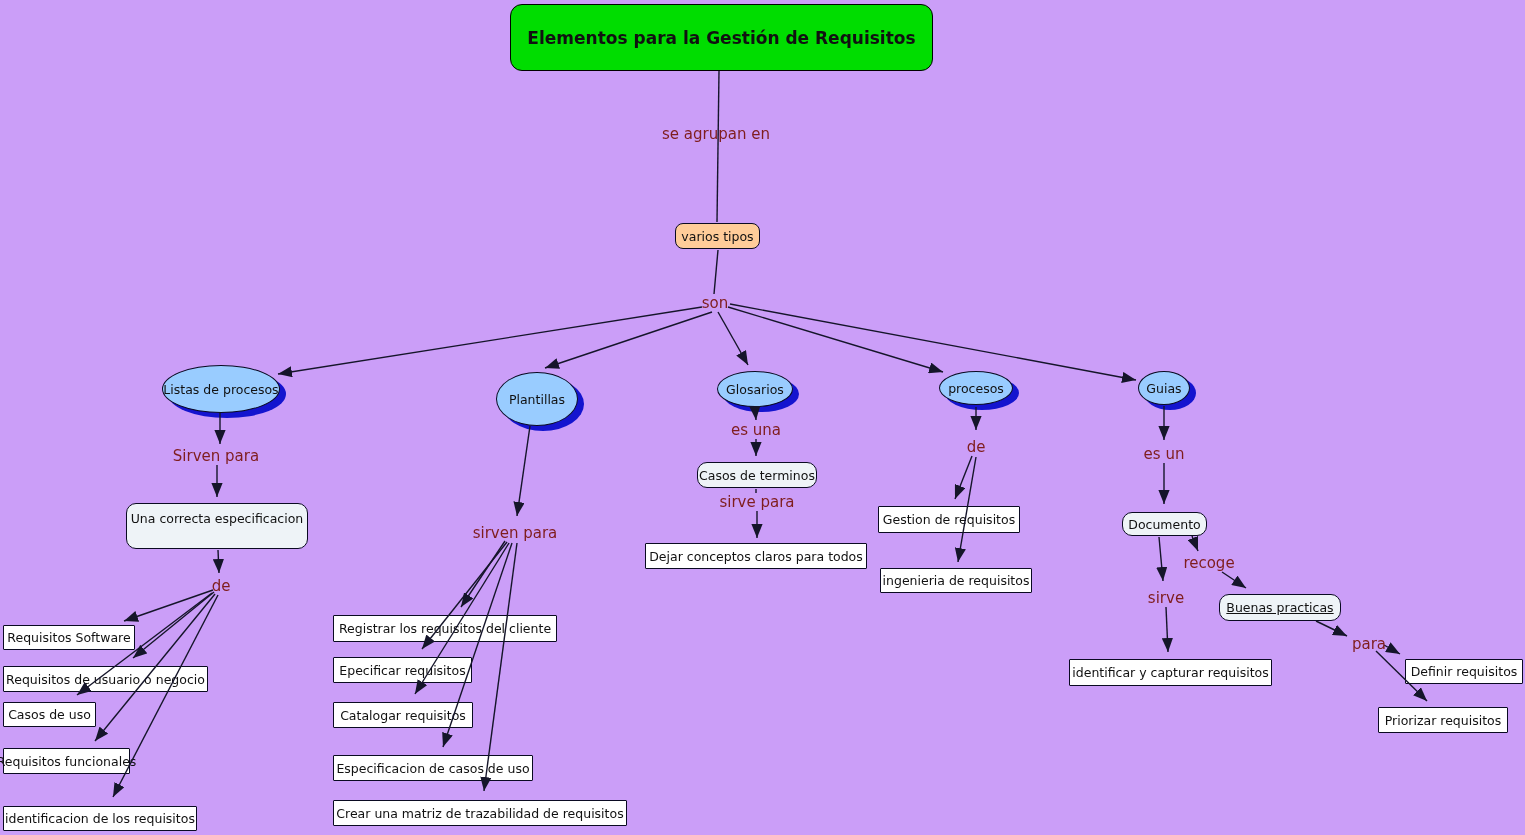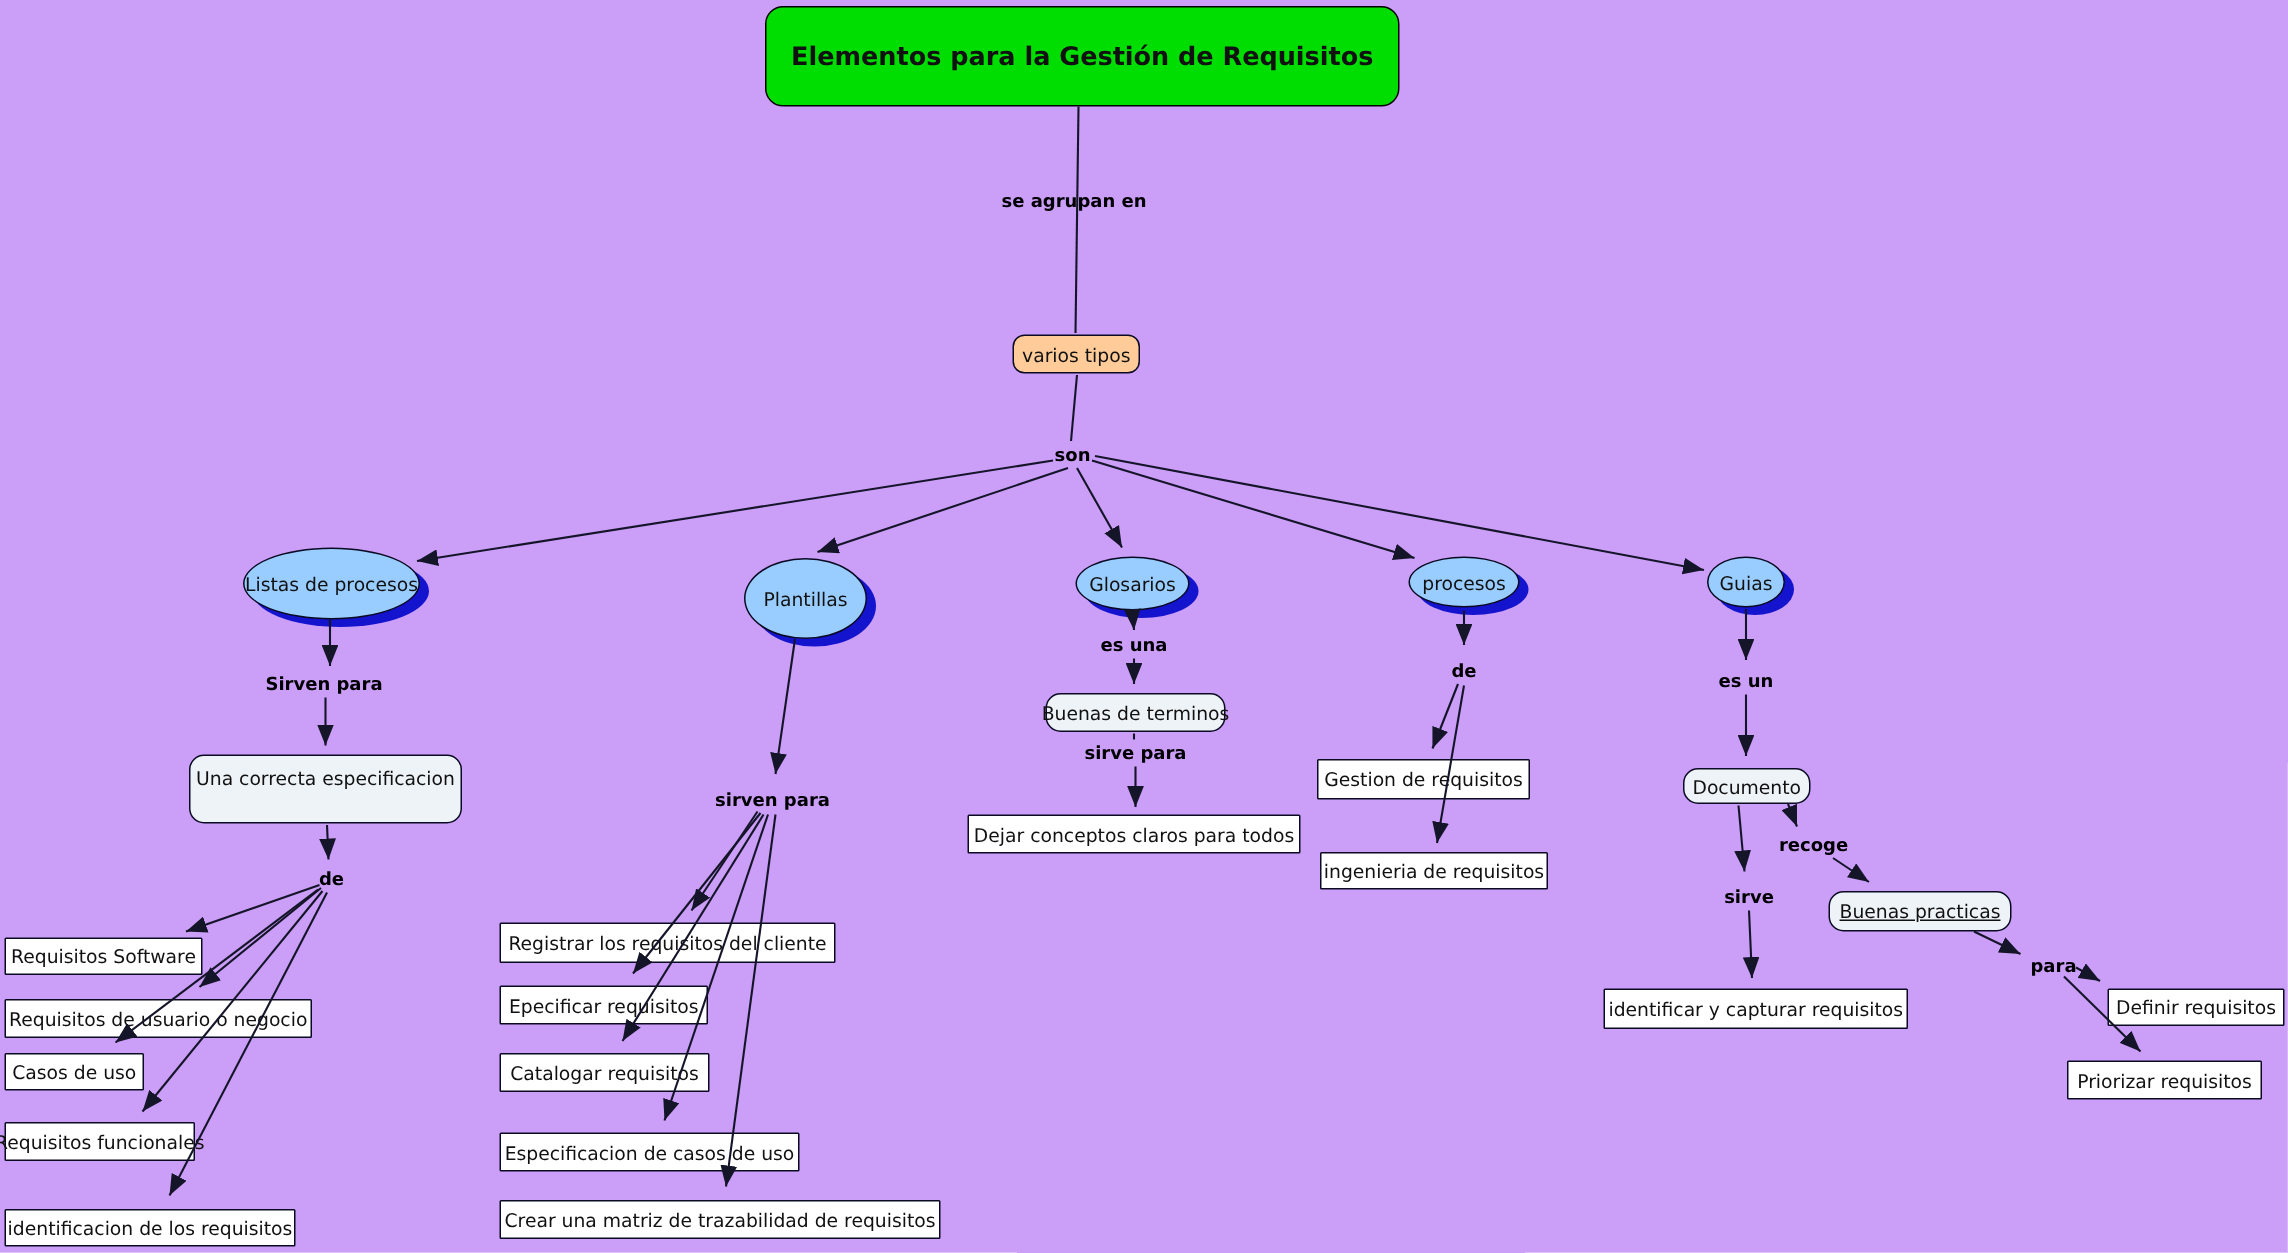--- a/index.html
+++ b/index.html
@@ -46,25 +46,24 @@
     background:#00dd00;
     border:1.6px solid #000;
     border-radius:12px;
     font-weight:bold;
     font-size:17px;
   }
   .top-align{align-items:flex-start;padding-top:7px;}
   .linklabel{
     position:absolute;
     transform:translate(-50%,-50%);
-    font-size:12px;
-    color:#000000;
+    font-size:15px;
+    color:#7f1d1d;
     white-space:nowrap;
     z-index:3;
-    font-weight:bold;
   }
   svg.wires{
     position:absolute;left:0;top:0;
     z-index:2;
     pointer-events:none;
   }
 </style>
 </head>
 <body>
 
@@ -86,21 +85,21 @@
   <div class="node box-yellow" style="left:3px;top:702px;width:93px;height:25px;">Casos de uso</div>
   <div class="node box-yellow" style="left:3px;top:748px;width:127px;height:26px;">Requisitos funcionales</div>
   <div class="node box-yellow" style="left:3px;top:806px;width:194px;height:25px;">identificacion de los requisitos</div>
 
   <div class="node box-yellow" style="left:333px;top:615px;width:224px;height:27px;">Registrar los requisitos del cliente</div>
   <div class="node box-yellow" style="left:333px;top:657px;width:139px;height:26px;">Epecificar requisitos</div>
   <div class="node box-yellow" style="left:333px;top:702px;width:140px;height:26px;">Catalogar requisitos</div>
   <div class="node box-yellow" style="left:333px;top:755px;width:200px;height:26px;">Especificacion de casos de uso</div>
   <div class="node box-yellow" style="left:333px;top:800px;width:294px;height:26px;">Crear una matriz de trazabilidad de requisitos</div>
 
-  <div class="node box-white" style="left:697px;top:462px;width:120px;height:26px;">Buenas de terminos</div>
+  <div class="node box-white" style="left:697px;top:462px;width:120px;height:26px;">Casos de terminos</div>
   <div class="node box-yellow" style="left:645px;top:543px;width:222px;height:26px;">Dejar conceptos claros para todos</div>
 
   <div class="node box-yellow" style="left:878px;top:506px;width:142px;height:27px;">Gestion de requisitos</div>
   <div class="node box-yellow" style="left:880px;top:568px;width:152px;height:25px;">ingenieria de requisitos</div>
 
   <div class="node box-white" style="left:1122px;top:512px;width:85px;height:24px;">Documento</div>
   <div class="node box-white" style="left:1219px;top:594px;width:122px;height:27px;text-decoration:underline;">Buenas practicas</div>
   <div class="node box-yellow" style="left:1069px;top:659px;width:203px;height:27px;">identificar y capturar requisitos</div>
   <div class="node box-yellow" style="left:1405px;top:659px;width:118px;height:25px;">Definir requisitos</div>
   <div class="node box-yellow" style="left:1378px;top:707px;width:130px;height:26px;">Priorizar requisitos</div>

